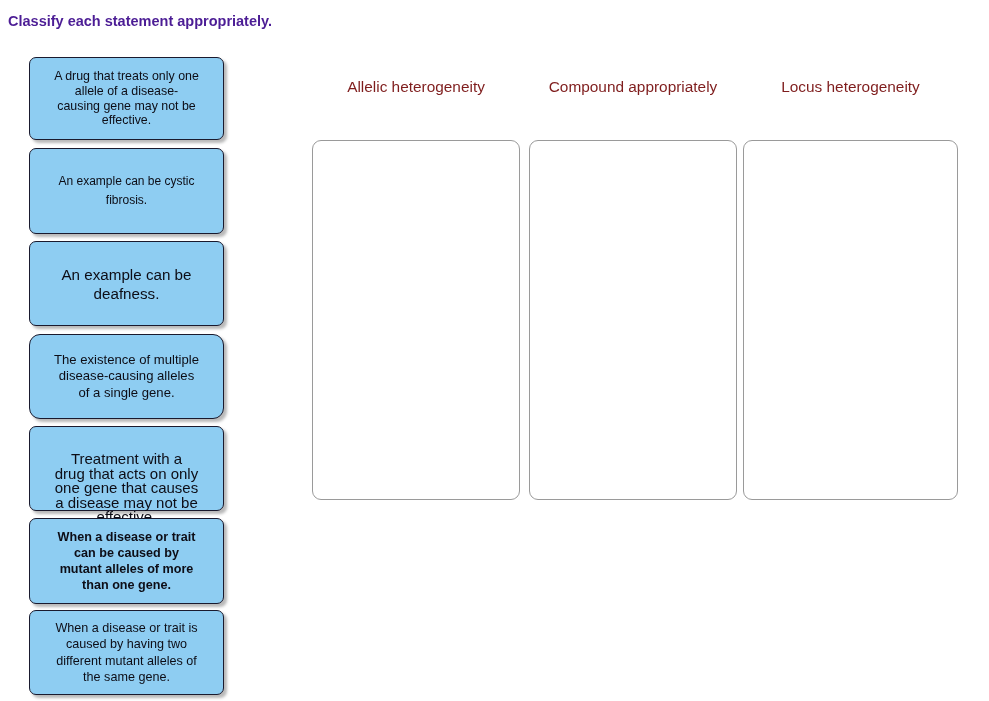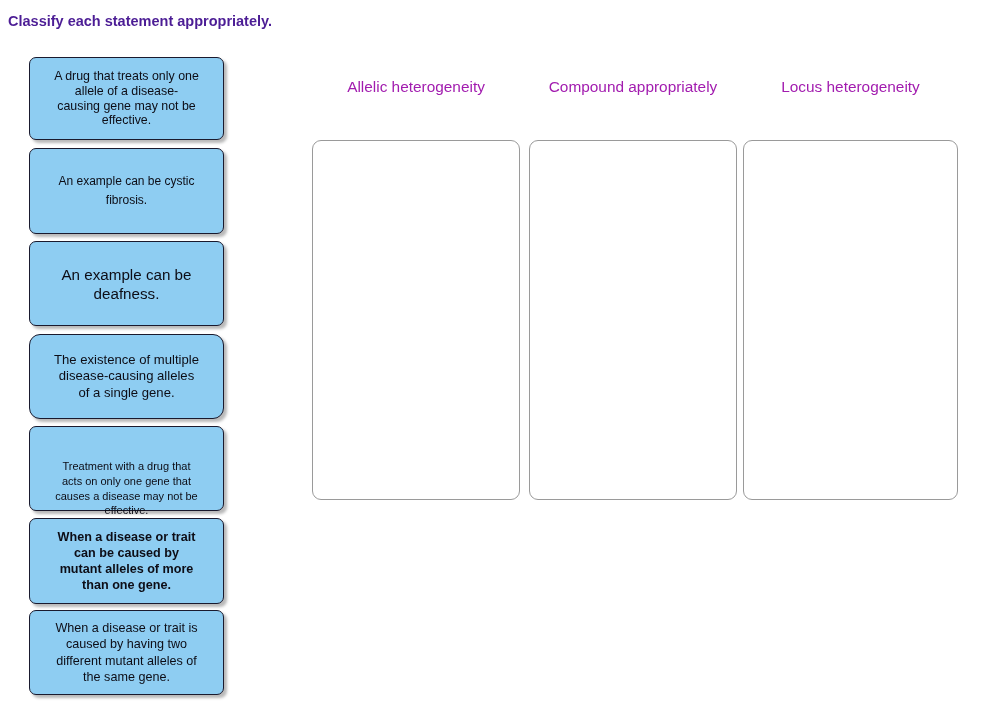--- a/index.html
+++ b/index.html
@@ -66,21 +66,21 @@
   .c2 { top: 148px; height: 86px; }
   .c2 .stmt-text { font-size: 12px; line-height: 19px; }
 
   .c3 { top: 241px; height: 85px; }
   .c3 .stmt-text { font-size: 15.2px; line-height: 19px; }
 
   .c4 { top: 334px; height: 85px; border-radius: 11px; }
   .c4 .stmt-text { font-size: 13.1px; line-height: 16.4px; }
 
   .c5 { top: 426px; height: 85px; }
-  .c5 .stmt-text { font-size: 11px; line-height: 14.6px; margin-top: 40px; }
+  .c5 .stmt-text { font-size: 15px; line-height: 14.6px; margin-top: 40px; }
 
   .c6 { top: 518px; height: 86px; font-weight: bold; }
   .c6 .stmt-text { font-size: 12.6px; line-height: 16.2px; }
 
   .c7 { top: 610px; height: 85px; }
   .c7 .stmt-text { font-size: 12.6px; line-height: 16.2px; }
 
   
   #categories {
     position: absolute;
@@ -89,21 +89,21 @@
     width: 989px;
     height: 701px;
   }
   .category {
     position: absolute;
     top: 76px;
   }
   .cat-title {
     font-size: 15.4px;
     line-height: 22px;
-    color: #a21caf;
+    color: #7f1d1d;
     text-align: center;
     width: 100%;
   }
   .dropzone {
     position: absolute;
     top: 140px;
     height: 360px;
     box-sizing: border-box;
     background: #ffffff;
     border: 1px solid #9a9a9a;

